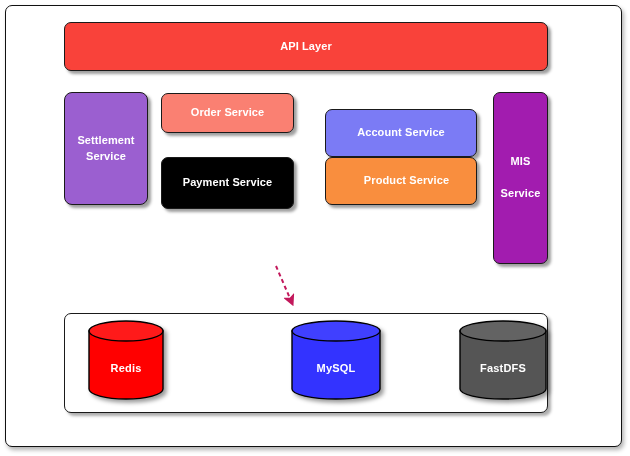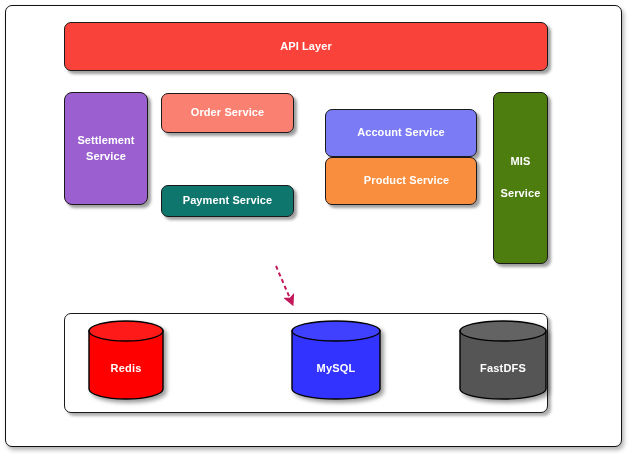--- a/index.html
+++ b/index.html
@@ -100,24 +100,24 @@
   <div class="outer-frame"></div>
 
   <div class="box" id="api-layer-box" style="left: 64px; top: 22px; width: 484px; height: 49px; background: rgb(249, 66, 58); align-items: center;">
     <span>API Layer</span>
   </div>
 
   <div id="services-host">
       <div class="box" style="left: 64px; top: 92px; width: 84px; height: 113px; background: rgb(155, 95, 208); border-radius: 8px;"><span>Settlement
 Service</span></div>
       <div class="box" style="left: 161px; top: 93px; width: 133px; height: 40px; background: rgb(250, 128, 114);"><span>Order Service</span></div>
-      <div class="box" style="left: 161px; top: 157px; width: 133px; height: 32px; background: #0f766e; margin-top: 28px;"><span>Payment Service</span></div>
+      <div class="box" style="left: 161px; top: 157px; width: 133px; height: 52px; background: #000000;"><span>Payment Service</span></div>
       <div class="box" style="left: 325px; top: 93px; width: 152px; height: 48px; background: rgb(123, 123, 245); margin-top: 16px;"><span>Account Service</span></div>
       <div class="box" style="left: 325px; top: 157px; width: 152px; height: 48px; background: rgb(249, 142, 62); padding-left: 11px;"><span>Product Service</span></div>
-      <div class="box" style="left: 493px; top: 92px; width: 55px; height: 172px; background: #4d7c0f;"><span>MIS
+      <div class="box" style="left: 493px; top: 92px; width: 55px; height: 172px; background: #a21caf;"><span>MIS
 
 Service</span></div>
     </div>
 
 
   <svg class="arrow-layer">
     <defs>
       <marker id="arrowhead" markerWidth="6" markerHeight="6" refX="4.2" refY="3" orient="auto" markerUnits="strokeWidth">
         <path d="M0,0 L6,3 L0,6 L1.4,3 Z" id="arrowhead-path" fill="#C2185B"></path>
       </marker>

